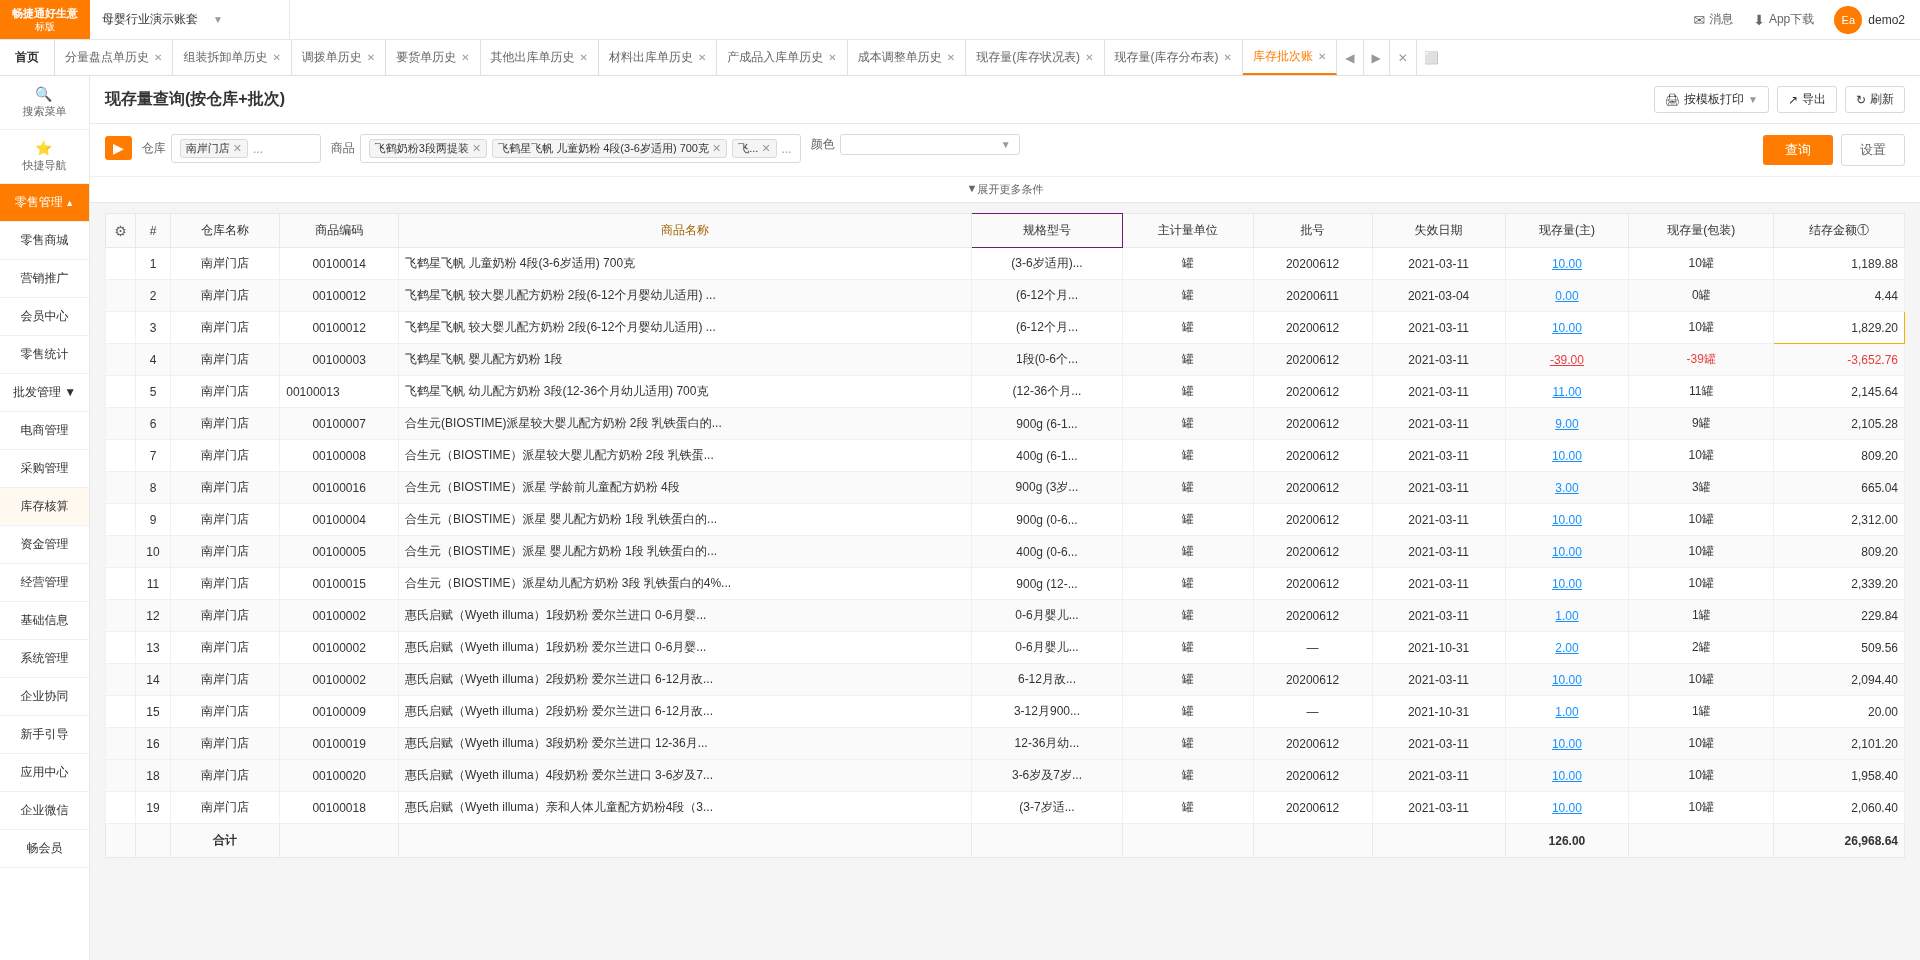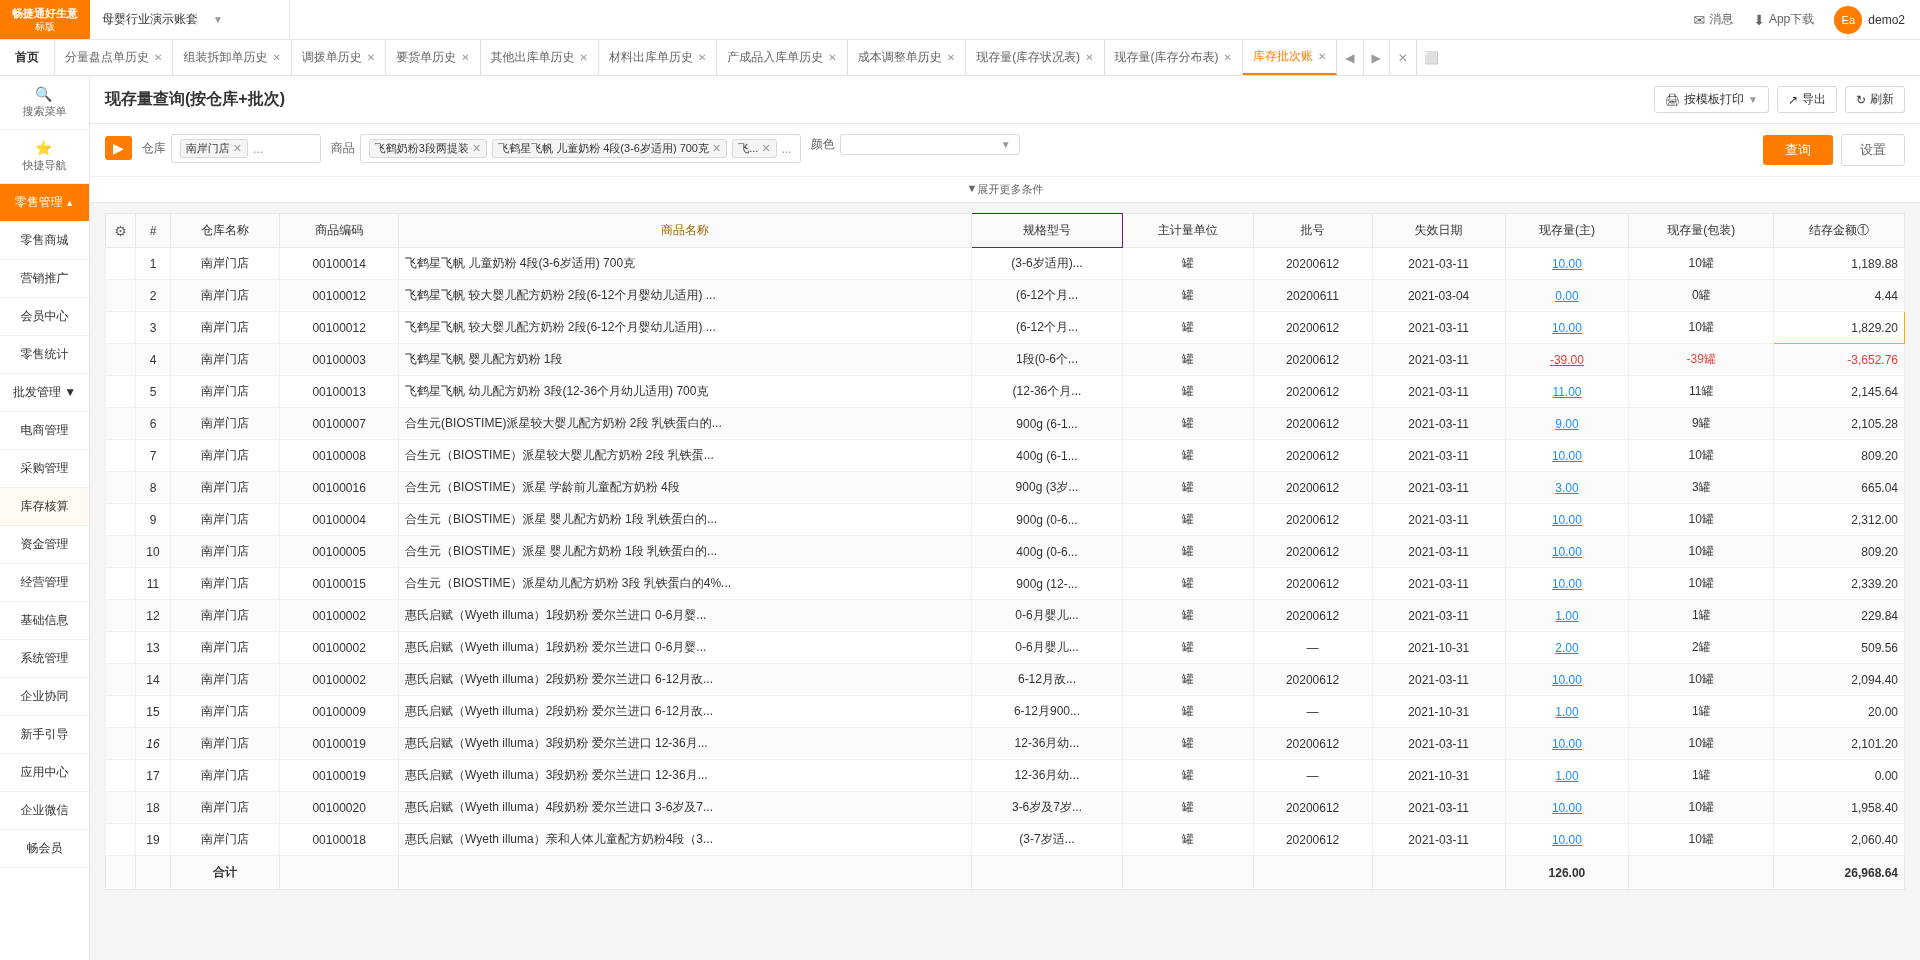--- a/index.html
+++ b/index.html
@@ -267,21 +267,21 @@
     <td style="border:1px solid #f0f0f0;padding:7px 6px;text-align:center;font-size:12px;">20200612</td>
     <td style="border:1px solid #f0f0f0;padding:7px 6px;text-align:center;font-size:12px;">2021-03-11</td>
     <td style="border:1px solid #f0f0f0;padding:7px 6px;text-align:center;font-size:12px;color:#e53e3e;"><span style="text-decoration:underline;color:#e53e3e;cursor:pointer;">-39.00</span></td>
     <td style="border:1px solid #f0f0f0;padding:7px 6px;text-align:center;font-size:12px;color:#e53e3e;">-39罐</td>
     <td style="border:1px solid #f0f0f0;padding:7px 6px;text-align:right;font-size:12px;color:#e53e3e;">-3,652.76</td>
   </tr>
             <tr>
     <td style="border:1px solid #f0f0f0;padding:7px 6px;text-align:center;font-size:12px;color:#999;"></td>
     <td style="border:1px solid #f0f0f0;padding:7px 6px;text-align:center;font-size:12px;">5</td>
     <td style="border:1px solid #f0f0f0;padding:7px 6px;text-align:center;font-size:12px;white-space:nowrap;">南岸门店</td>
-    <td style="border:1px solid #f0f0f0;padding:7px 6px;text-align:center;font-size:12px;">00100013</td>
+    <td style="border:1px solid #f0f0f0;padding:7px 6px;text-align:left;font-size:12px;">00100013</td>
     <td style="border:1px solid #f0f0f0;padding:7px 6px;font-size:12px;max-width:320px;overflow:hidden;text-overflow:ellipsis;white-space:nowrap;">飞鹤星飞帆 幼儿配方奶粉 3段(12-36个月幼儿适用) 700克</td>
     <td style="border:1px solid #f0f0f0;padding:7px 6px;text-align:center;font-size:12px;white-space:nowrap;">(12-36个月...</td>
     <td style="border:1px solid #f0f0f0;padding:7px 6px;text-align:center;font-size:12px;">罐</td>
     <td style="border:1px solid #f0f0f0;padding:7px 6px;text-align:center;font-size:12px;">20200612</td>
     <td style="border:1px solid #f0f0f0;padding:7px 6px;text-align:center;font-size:12px;">2021-03-11</td>
     <td style="border:1px solid #f0f0f0;padding:7px 6px;text-align:center;font-size:12px;"><span style="text-decoration:underline;color:#1890ff;cursor:pointer;">11.00</span></td>
     <td style="border:1px solid #f0f0f0;padding:7px 6px;text-align:center;font-size:12px;">11罐</td>
     <td style="border:1px solid #f0f0f0;padding:7px 6px;text-align:right;font-size:12px;">2,145.64</td>
   </tr>
             <tr style="background: rgb(250, 250, 250);">
@@ -409,55 +409,41 @@
     <td style="border:1px solid #f0f0f0;padding:7px 6px;text-align:center;font-size:12px;"><span style="text-decoration:underline;color:#1890ff;cursor:pointer;">10.00</span></td>
     <td style="border:1px solid #f0f0f0;padding:7px 6px;text-align:center;font-size:12px;">10罐</td>
     <td style="border:1px solid #f0f0f0;padding:7px 6px;text-align:right;font-size:12px;">2,094.40</td>
   </tr>
             <tr>
     <td style="border:1px solid #f0f0f0;padding:7px 6px;text-align:center;font-size:12px;color:#999;"></td>
     <td style="border:1px solid #f0f0f0;padding:7px 6px;text-align:center;font-size:12px;">15</td>
     <td style="border:1px solid #f0f0f0;padding:7px 6px;text-align:center;font-size:12px;white-space:nowrap;">南岸门店</td>
     <td style="border:1px solid #f0f0f0;padding:7px 6px;text-align:center;font-size:12px;">00100009</td>
     <td style="border:1px solid #f0f0f0;padding:7px 6px;font-size:12px;max-width:320px;overflow:hidden;text-overflow:ellipsis;white-space:nowrap;">惠氏启赋（Wyeth illuma）2段奶粉 爱尔兰进口 6-12月敌...</td>
-    <td style="border:1px solid #f0f0f0;padding:7px 6px;text-align:center;font-size:12px;white-space:nowrap;">6-12月900...</td>
+    <td style="border:1px solid #f0f0f0;padding:7px 6px;text-align:center;font-size:12px;white-space:nowrap;">3-12月900...</td>
     <td style="border:1px solid #f0f0f0;padding:7px 6px;text-align:center;font-size:12px;">罐</td>
     <td style="border:1px solid #f0f0f0;padding:7px 6px;text-align:center;font-size:12px;">—</td>
     <td style="border:1px solid #f0f0f0;padding:7px 6px;text-align:center;font-size:12px;">2021-10-31</td>
     <td style="border:1px solid #f0f0f0;padding:7px 6px;text-align:center;font-size:12px;"><span style="text-decoration:underline;color:#1890ff;cursor:pointer;">1.00</span></td>
     <td style="border:1px solid #f0f0f0;padding:7px 6px;text-align:center;font-size:12px;">1罐</td>
     <td style="border:1px solid #f0f0f0;padding:7px 6px;text-align:right;font-size:12px;">20.00</td>
   </tr>
             <tr style="background: rgb(250, 250, 250);">
     <td style="border:1px solid #f0f0f0;padding:7px 6px;text-align:center;font-size:12px;color:#999;"></td>
-    <td style="border:1px solid #f0f0f0;padding:7px 6px;text-align:center;font-size:12px;font-style:italic;">16</td>
+    <td style="border:1px solid #f0f0f0;padding:7px 6px;text-align:center;font-size:12px;">16</td>
     <td style="border:1px solid #f0f0f0;padding:7px 6px;text-align:center;font-size:12px;white-space:nowrap;">南岸门店</td>
     <td style="border:1px solid #f0f0f0;padding:7px 6px;text-align:center;font-size:12px;">00100019</td>
     <td style="border:1px solid #f0f0f0;padding:7px 6px;font-size:12px;max-width:320px;overflow:hidden;text-overflow:ellipsis;white-space:nowrap;">惠氏启赋（Wyeth illuma）3段奶粉 爱尔兰进口 12-36月...</td>
     <td style="border:1px solid #f0f0f0;padding:7px 6px;text-align:center;font-size:12px;white-space:nowrap;">12-36月幼...</td>
     <td style="border:1px solid #f0f0f0;padding:7px 6px;text-align:center;font-size:12px;">罐</td>
     <td style="border:1px solid #f0f0f0;padding:7px 6px;text-align:center;font-size:12px;">20200612</td>
     <td style="border:1px solid #f0f0f0;padding:7px 6px;text-align:center;font-size:12px;">2021-03-11</td>
     <td style="border:1px solid #f0f0f0;padding:7px 6px;text-align:center;font-size:12px;"><span style="text-decoration:underline;color:#1890ff;cursor:pointer;">10.00</span></td>
     <td style="border:1px solid #f0f0f0;padding:7px 6px;text-align:center;font-size:12px;">10罐</td>
     <td style="border:1px solid #f0f0f0;padding:7px 6px;text-align:right;font-size:12px;">2,101.20</td>
-  </tr>
-            <tr>
-    <td style="border:1px solid #f0f0f0;padding:7px 6px;text-align:center;font-size:12px;color:#999;"></td>
-    <td style="border:1px solid #f0f0f0;padding:7px 6px;text-align:center;font-size:12px;">17</td>
-    <td style="border:1px solid #f0f0f0;padding:7px 6px;text-align:center;font-size:12px;white-space:nowrap;">南岸门店</td>
-    <td style="border:1px solid #f0f0f0;padding:7px 6px;text-align:center;font-size:12px;">00100019</td>
-    <td style="border:1px solid #f0f0f0;padding:7px 6px;font-size:12px;max-width:320px;overflow:hidden;text-overflow:ellipsis;white-space:nowrap;">惠氏启赋（Wyeth illuma）3段奶粉 爱尔兰进口 12-36月...</td>
-    <td style="border:1px solid #f0f0f0;padding:7px 6px;text-align:center;font-size:12px;white-space:nowrap;">12-36月幼...</td>
-    <td style="border:1px solid #f0f0f0;padding:7px 6px;text-align:center;font-size:12px;">罐</td>
-    <td style="border:1px solid #f0f0f0;padding:7px 6px;text-align:center;font-size:12px;">—</td>
-    <td style="border:1px solid #f0f0f0;padding:7px 6px;text-align:center;font-size:12px;">2021-10-31</td>
-    <td style="border:1px solid #f0f0f0;padding:7px 6px;text-align:center;font-size:12px;"><span style="text-decoration:underline;color:#1890ff;cursor:pointer;">1.00</span></td>
-    <td style="border:1px solid #f0f0f0;padding:7px 6px;text-align:center;font-size:12px;">1罐</td>
-    <td style="border:1px solid #f0f0f0;padding:7px 6px;text-align:right;font-size:12px;">0.00</td>
   </tr>
             <tr style="background: rgb(250, 250, 250);">
     <td style="border:1px solid #f0f0f0;padding:7px 6px;text-align:center;font-size:12px;color:#999;"></td>
     <td style="border:1px solid #f0f0f0;padding:7px 6px;text-align:center;font-size:12px;">18</td>
     <td style="border:1px solid #f0f0f0;padding:7px 6px;text-align:center;font-size:12px;white-space:nowrap;">南岸门店</td>
     <td style="border:1px solid #f0f0f0;padding:7px 6px;text-align:center;font-size:12px;">00100020</td>
     <td style="border:1px solid #f0f0f0;padding:7px 6px;font-size:12px;max-width:320px;overflow:hidden;text-overflow:ellipsis;white-space:nowrap;">惠氏启赋（Wyeth illuma）4段奶粉 爱尔兰进口 3-6岁及7...</td>
     <td style="border:1px solid #f0f0f0;padding:7px 6px;text-align:center;font-size:12px;white-space:nowrap;">3-6岁及7岁...</td>
     <td style="border:1px solid #f0f0f0;padding:7px 6px;text-align:center;font-size:12px;">罐</td>
     <td style="border:1px solid #f0f0f0;padding:7px 6px;text-align:center;font-size:12px;">20200612</td>

